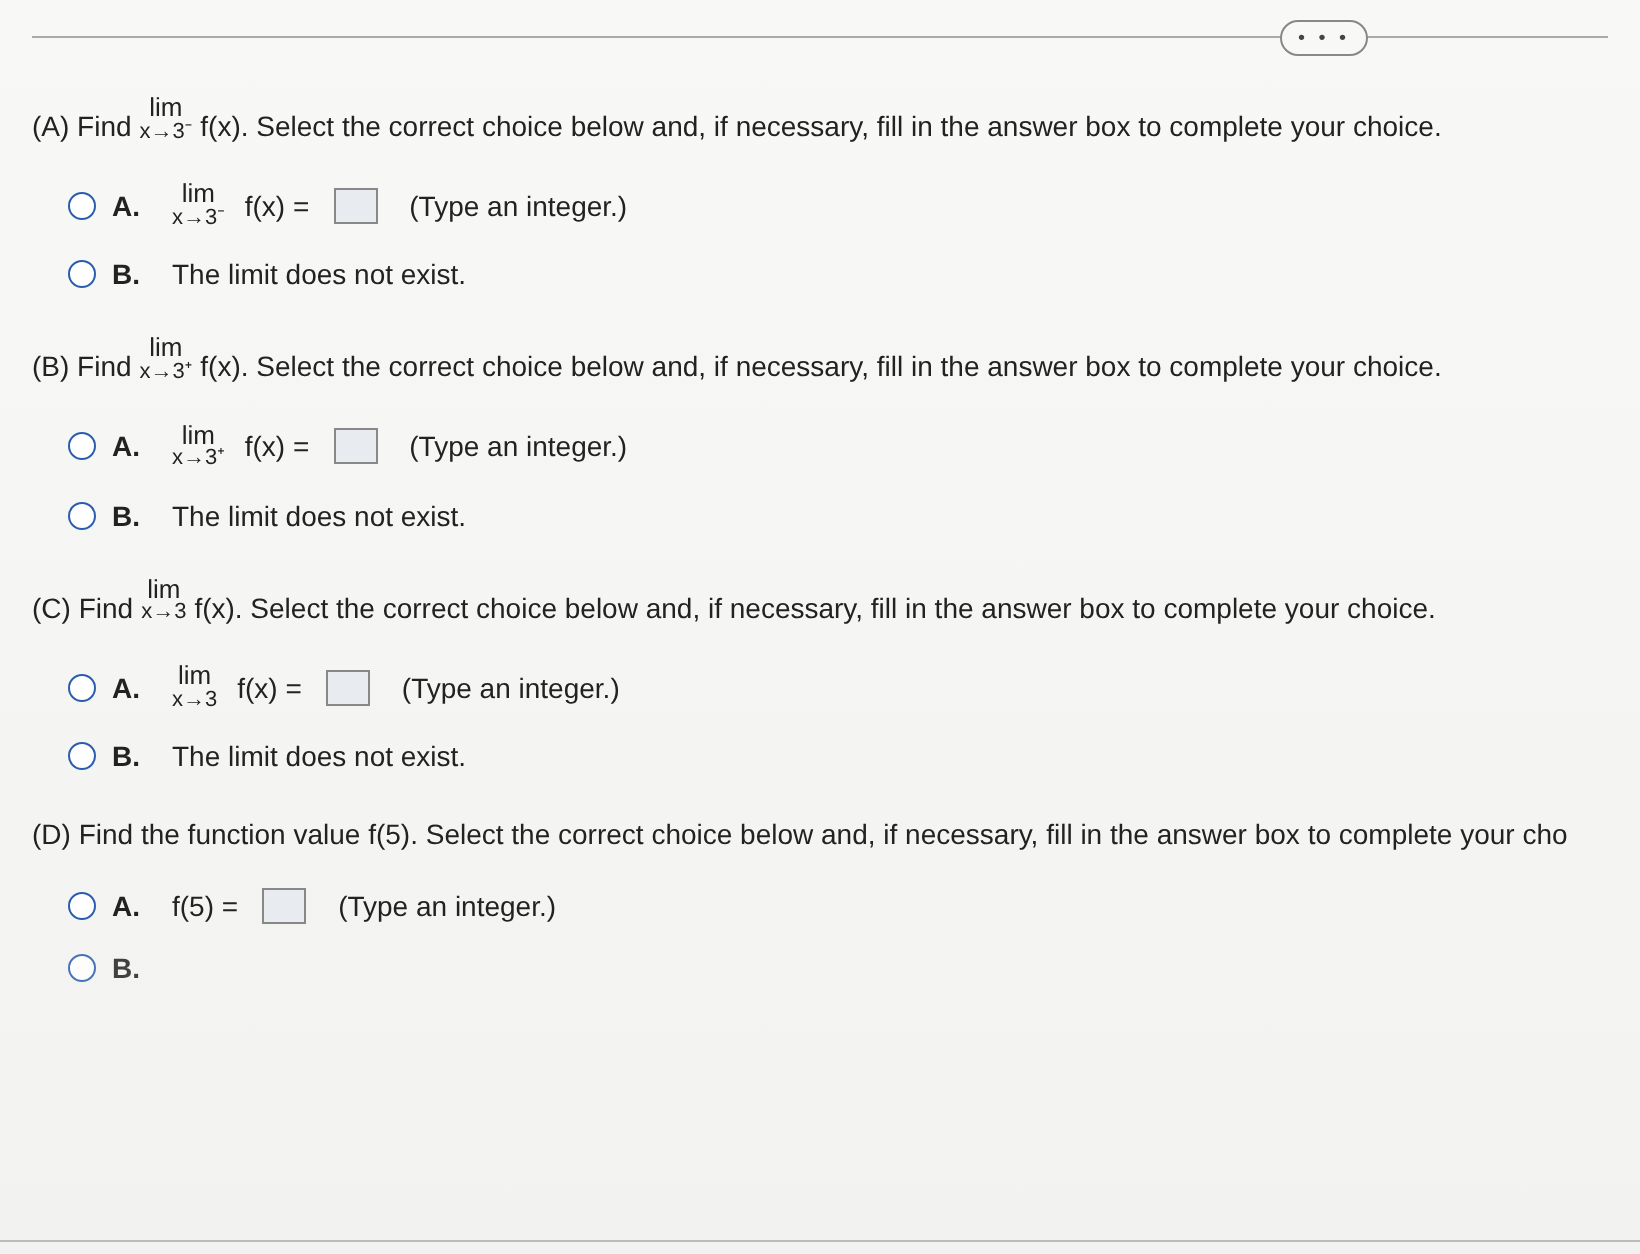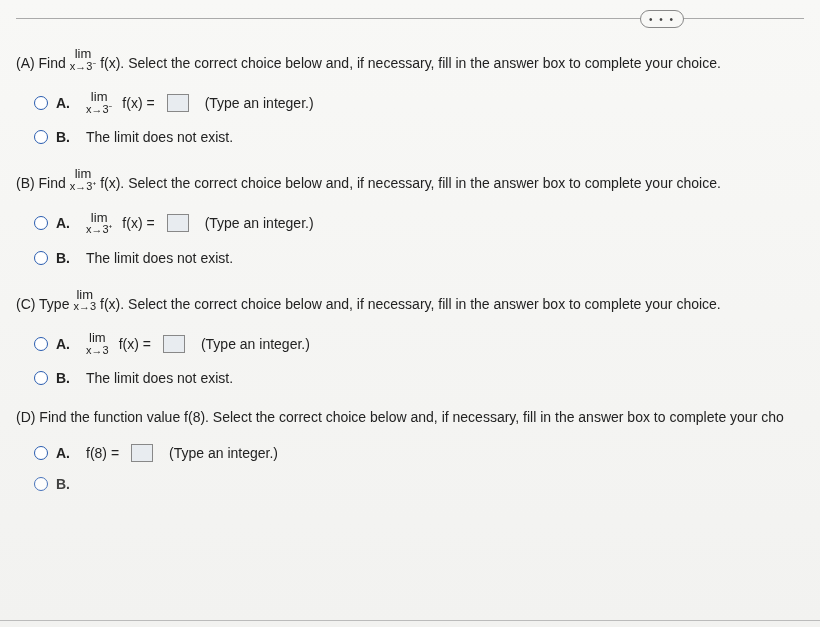--- a/index.html
+++ b/index.html
@@ -170,21 +170,21 @@
     </div>
     <div class="option">
       <span class="radio"></span>
       <span class="opt-label">B.</span>
       <span>The limit does not exist.</span>
     </div>
   </div>
 
   <div class="question-block">
     <div class="prompt">
-      <span class="lead">(C) Type</span>
+      <span class="lead">(C) Find</span>
       <span class="limfrac">
         <span class="top">lim</span>
         <span class="bot">x→3</span>
       </span>
       <span class="tail">
         <span>f(x)</span><span>. Select the correct choice below and, if necessary, fill in the answer box to complete your choice.</span>
       </span>
     </div>
     <div class="option">
       <span class="radio"></span>
@@ -199,26 +199,26 @@
     </div>
     <div class="option">
       <span class="radio"></span>
       <span class="opt-label">B.</span>
       <span>The limit does not exist.</span>
     </div>
   </div>
 
   <div class="question-block">
     <div class="prompt cutoff">
-      <span>(D) Find the function value f(8). Select the correct choice below and, if necessary, fill in the answer box to complete your cho</span>
-    </div>
-    <div class="option">
-      <span class="radio"></span>
-      <span class="opt-label">A.</span>
-      <span>f(8) =</span>
+      <span>(D) Find the function value f(5). Select the correct choice below and, if necessary, fill in the answer box to complete your cho</span>
+    </div>
+    <div class="option">
+      <span class="radio"></span>
+      <span class="opt-label">A.</span>
+      <span>f(5) =</span>
       <span class="answer-box"></span>
       <span class="hint">(Type an integer.)</span>
     </div>
     <div class="option cutoff" style="margin-bottom:0;opacity:.85">
       <span class="radio"></span>
       <span class="opt-label">B.</span>
     </div>
   </div>
 
   <div class="bottom-rule"></div>

